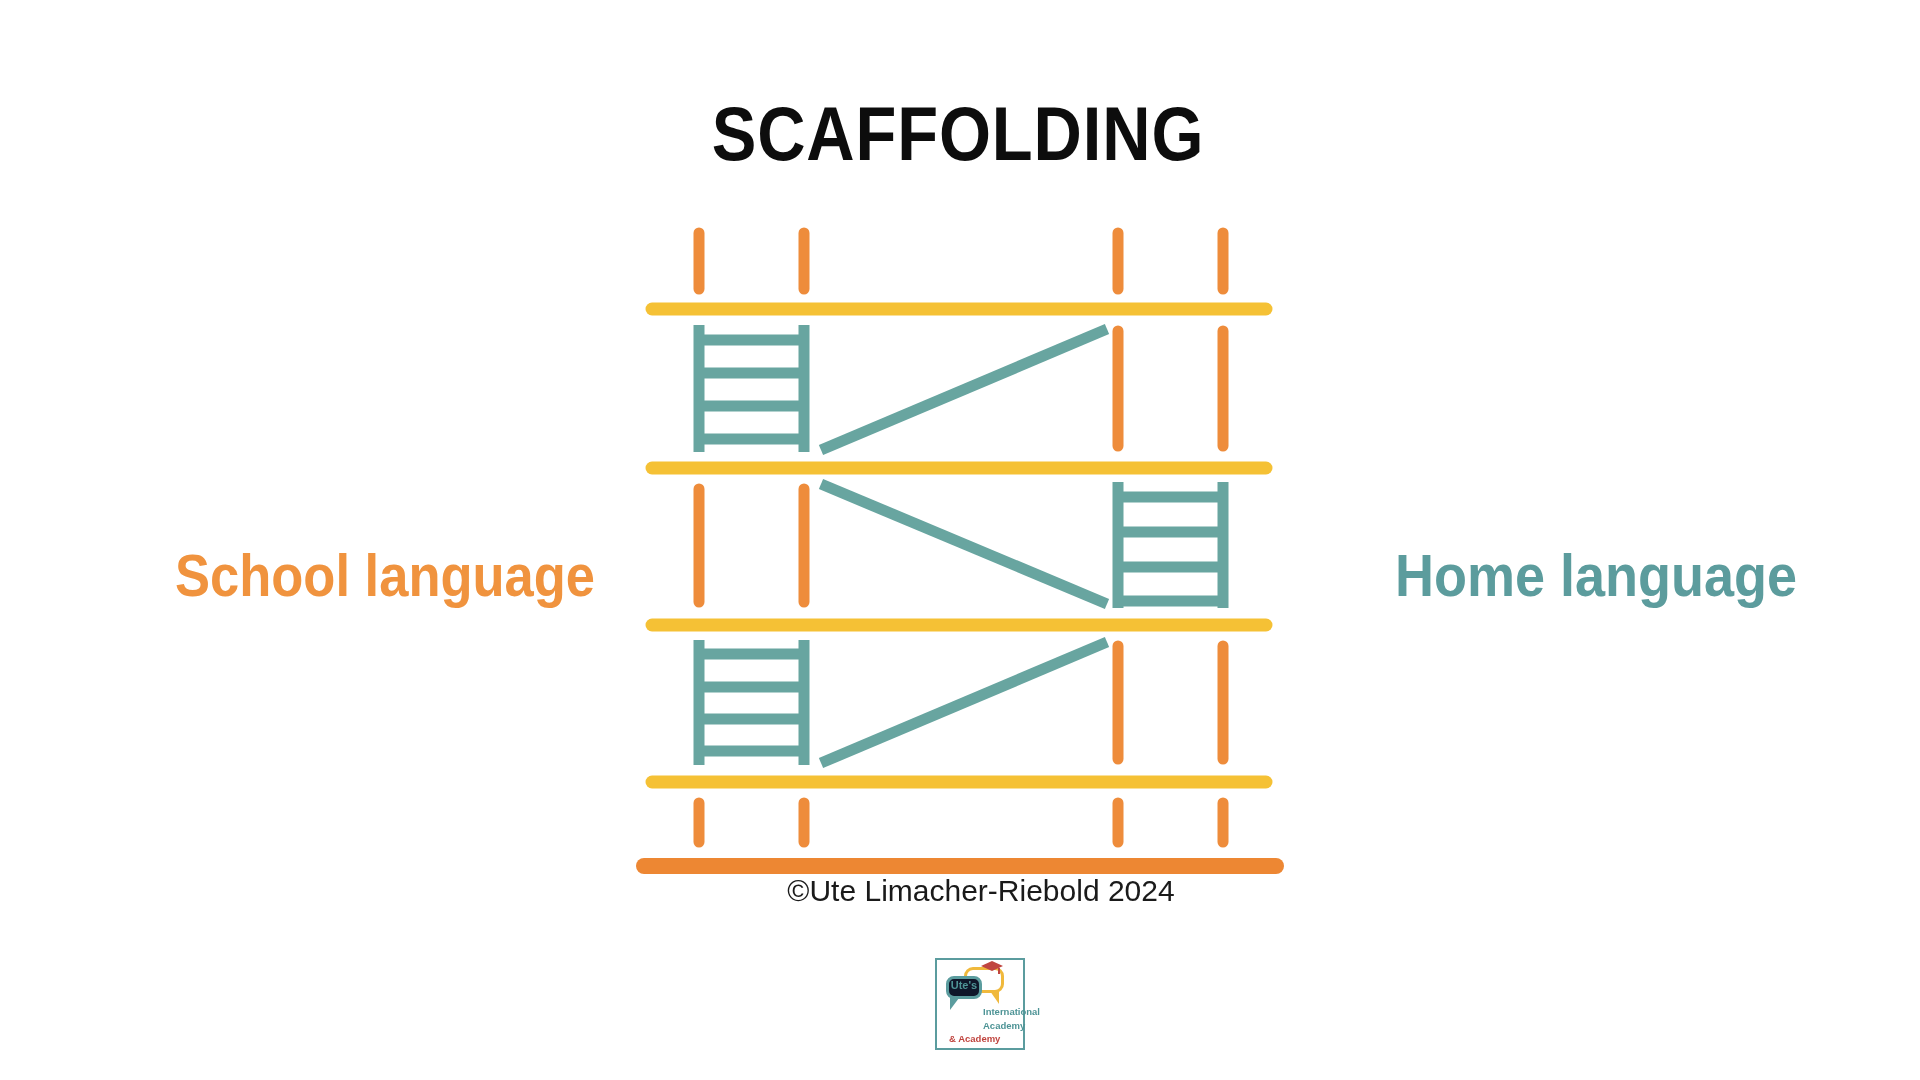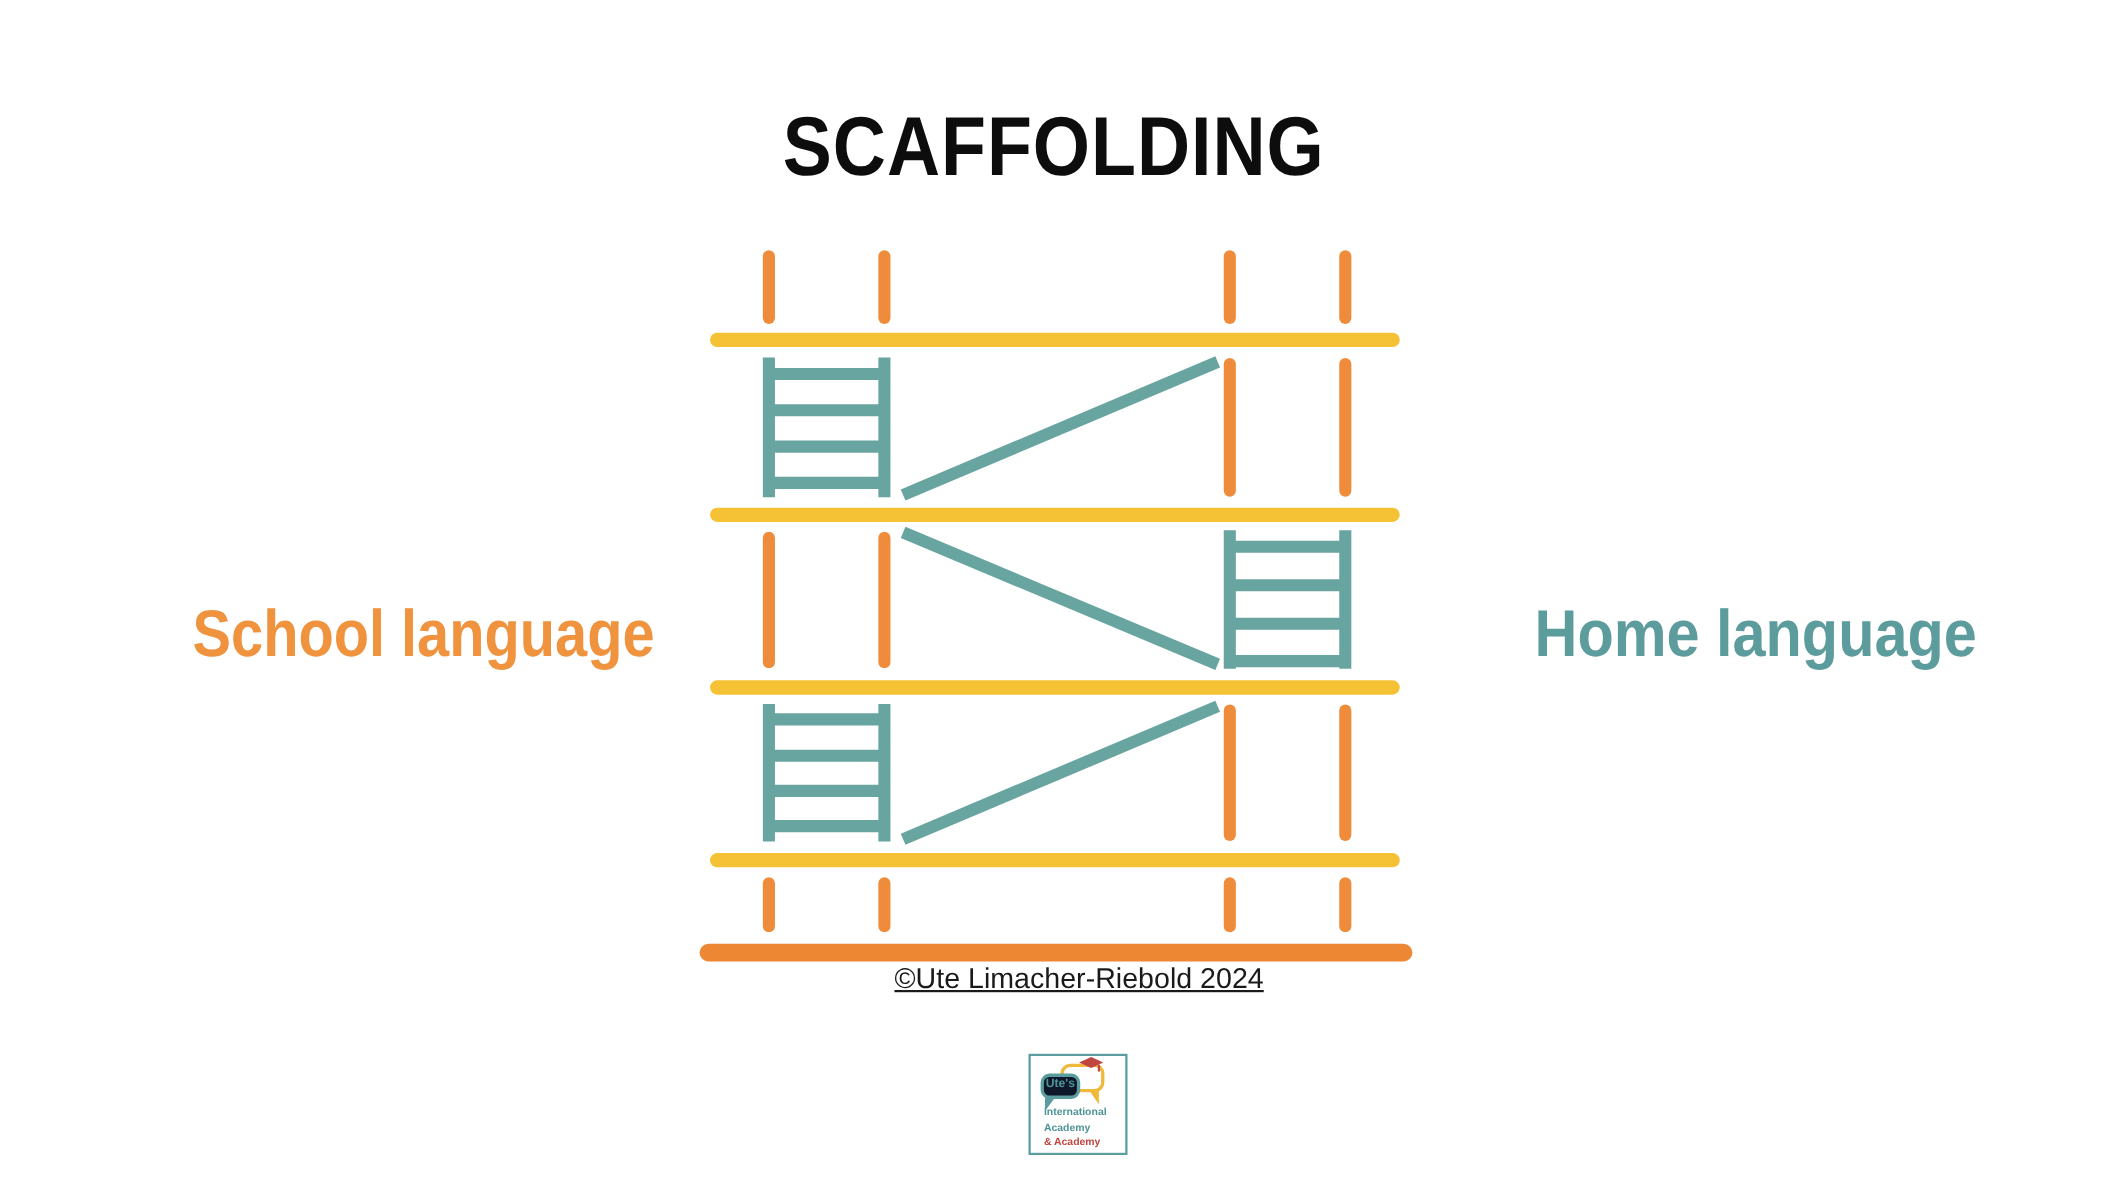--- a/index.html
+++ b/index.html
@@ -65,26 +65,25 @@
     top:546px;
     left:1395px;
     color:var(--labelTeal);
     transform:scaleX(0.90);
   }
   .copyright{
     position:absolute;
     top:876px;
     left:981px;
     transform:translateX(-50%);
-    font-size:26px;
+    font-size:30px;
     font-weight:400;
     color:var(--copyrightColor);
     white-space:nowrap;
     line-height:1;
-    text-decoration:underline;
   }
   .logo{
     position:absolute;
     left:935px;
     top:958px;
     width:90px;
     height:92px;
     border:2px solid var(--logoBorder);
     background:#ffffff;
   }
@@ -141,21 +140,21 @@
   }
   .logo-lines{
     position:absolute;
     left:12px;
     top:45px;
     font-size:9.5px;
     font-weight:700;
     line-height:13.5px;
     white-space:nowrap;
   }
-  .logo-line-teal{color:var(--logoTeal);}
+  .logo-line-teal{color:var(--logoTeal);margin-left:34px;}
   .logo-line-red{color:var(--logoRed);}
 </style>
 </head>
 <body>
 
 <h1 class="page-title">SCAFFOLDING</h1>
 
 <svg class="scaffold-svg" width="1920" height="1080" viewBox="0 0 1920 1080" aria-hidden="true">
 
   <g>

